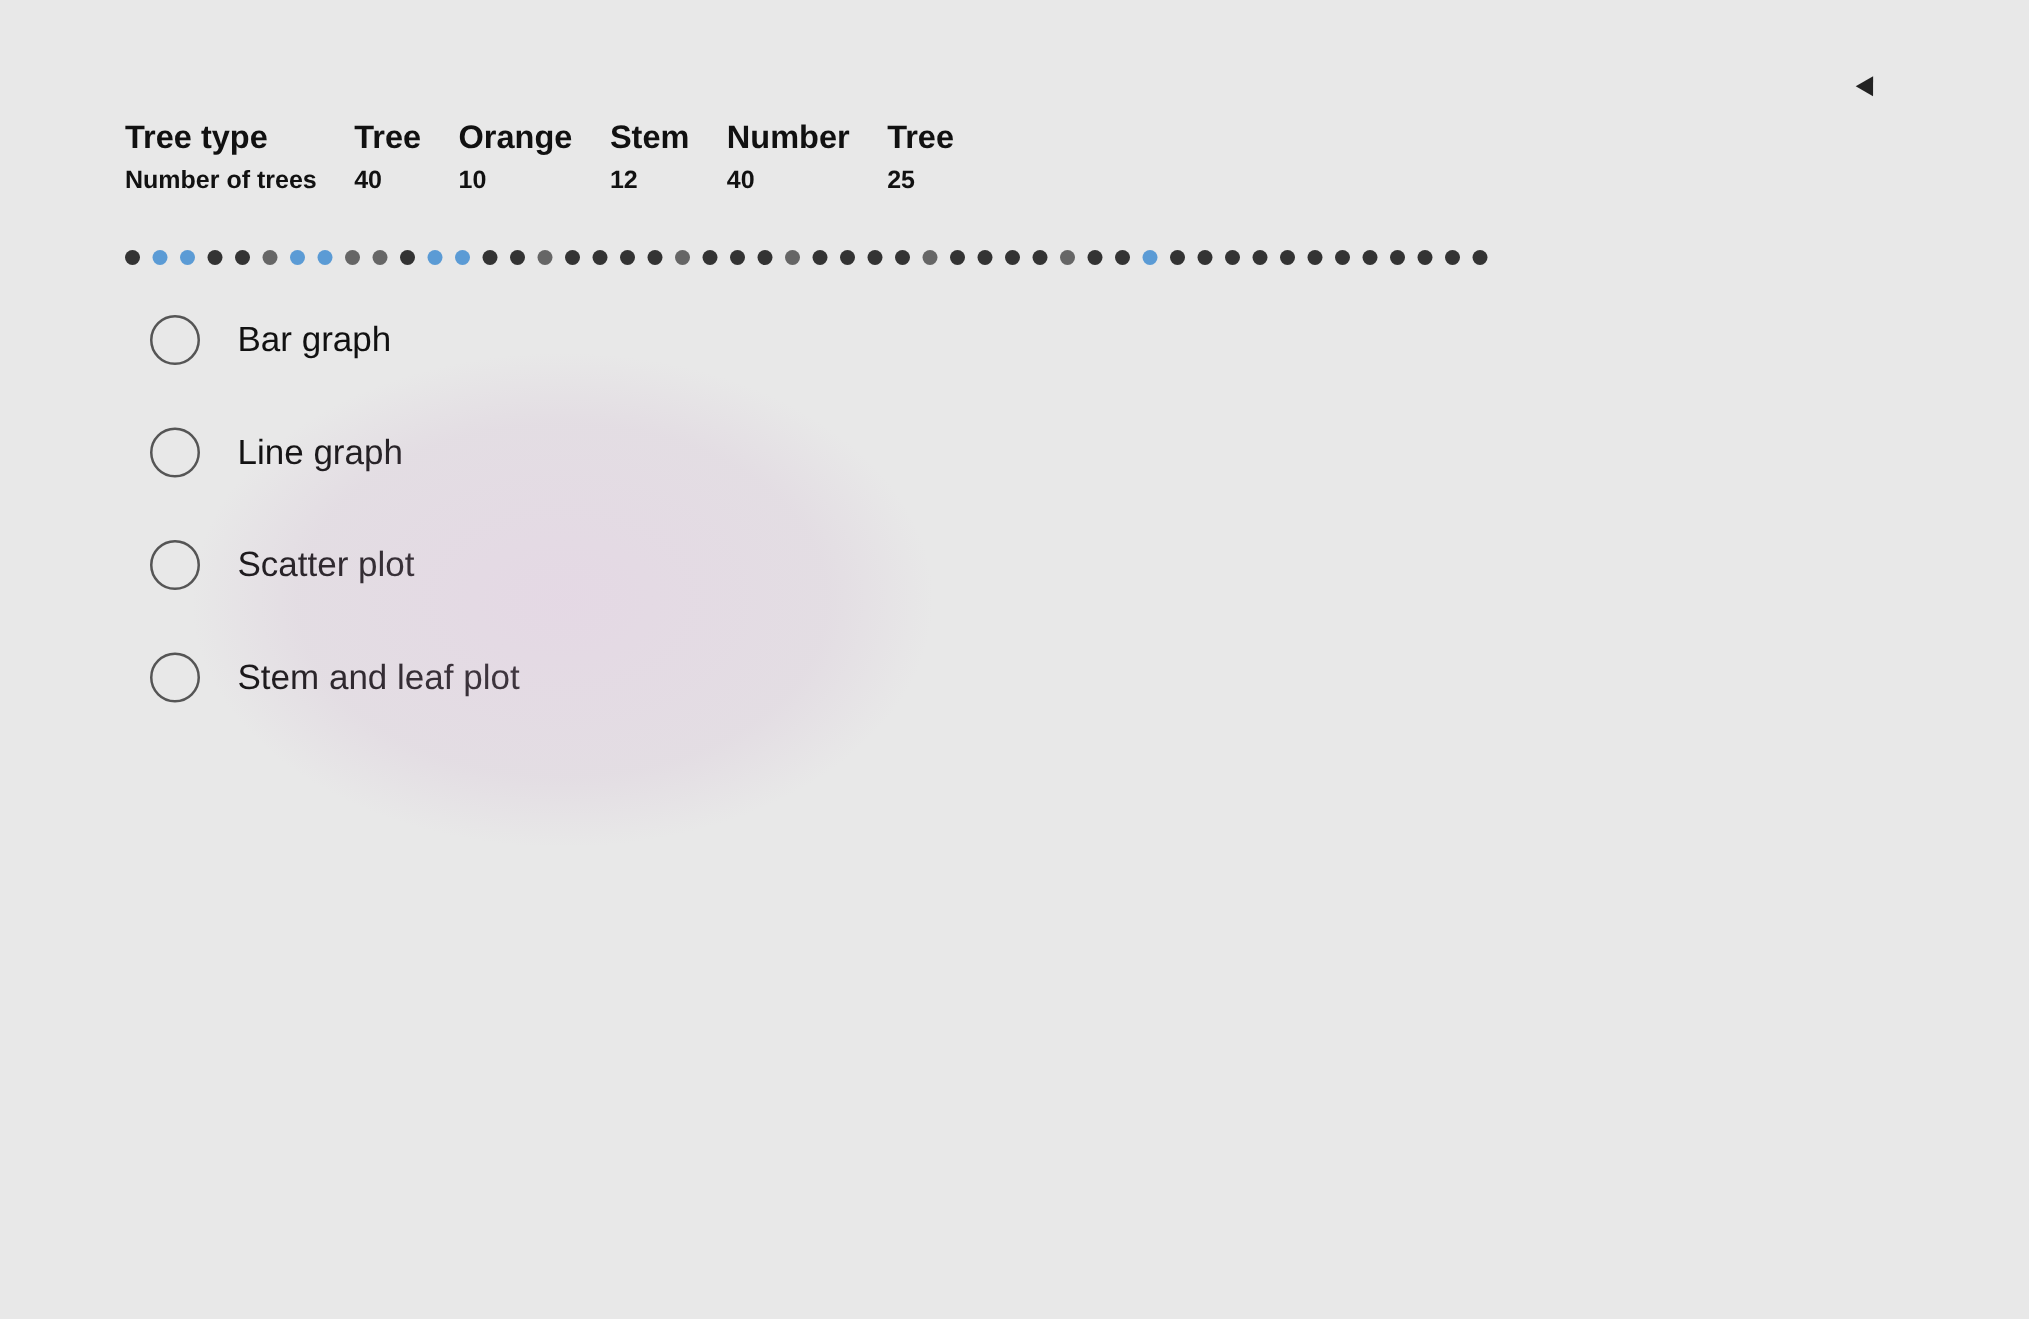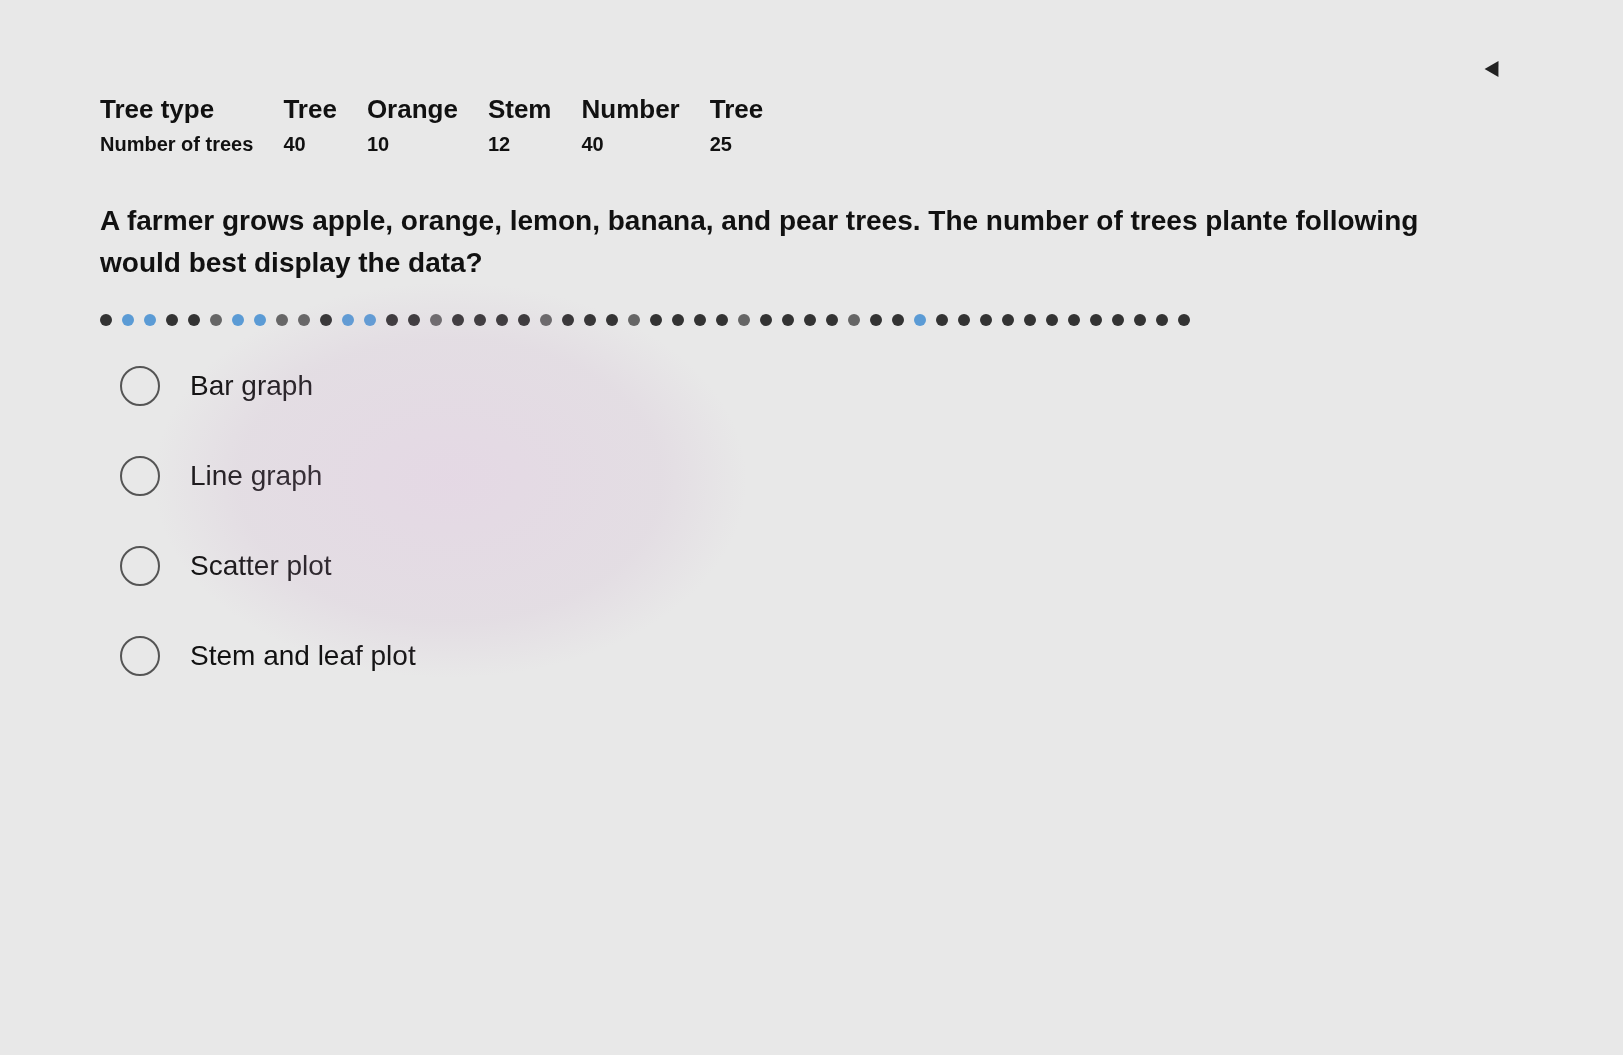--- a/index.html
+++ b/index.html
@@ -159,21 +159,20 @@
       <td>Number of trees</td>
       <td>40</td>
       <td>10</td>
       <td>12</td>
       <td>40</td>
       <td>25</td>
     </tr>
   </tbody>
     </table>
 
-  <div class="question-text">A farmer grows apple, orange, lemon, banana, and pear trees. The number of trees plante following would best display the data?</div>
 
   <div class="dots-row">
     <div class="dot dot-dark"></div>
     <div class="dot dot-blue"></div>
     <div class="dot dot-blue"></div>
     <div class="dot dot-dark"></div>
     <div class="dot dot-dark"></div>
     <div class="dot dot-medium"></div>
     <div class="dot dot-blue"></div>
     <div class="dot dot-blue"></div>

